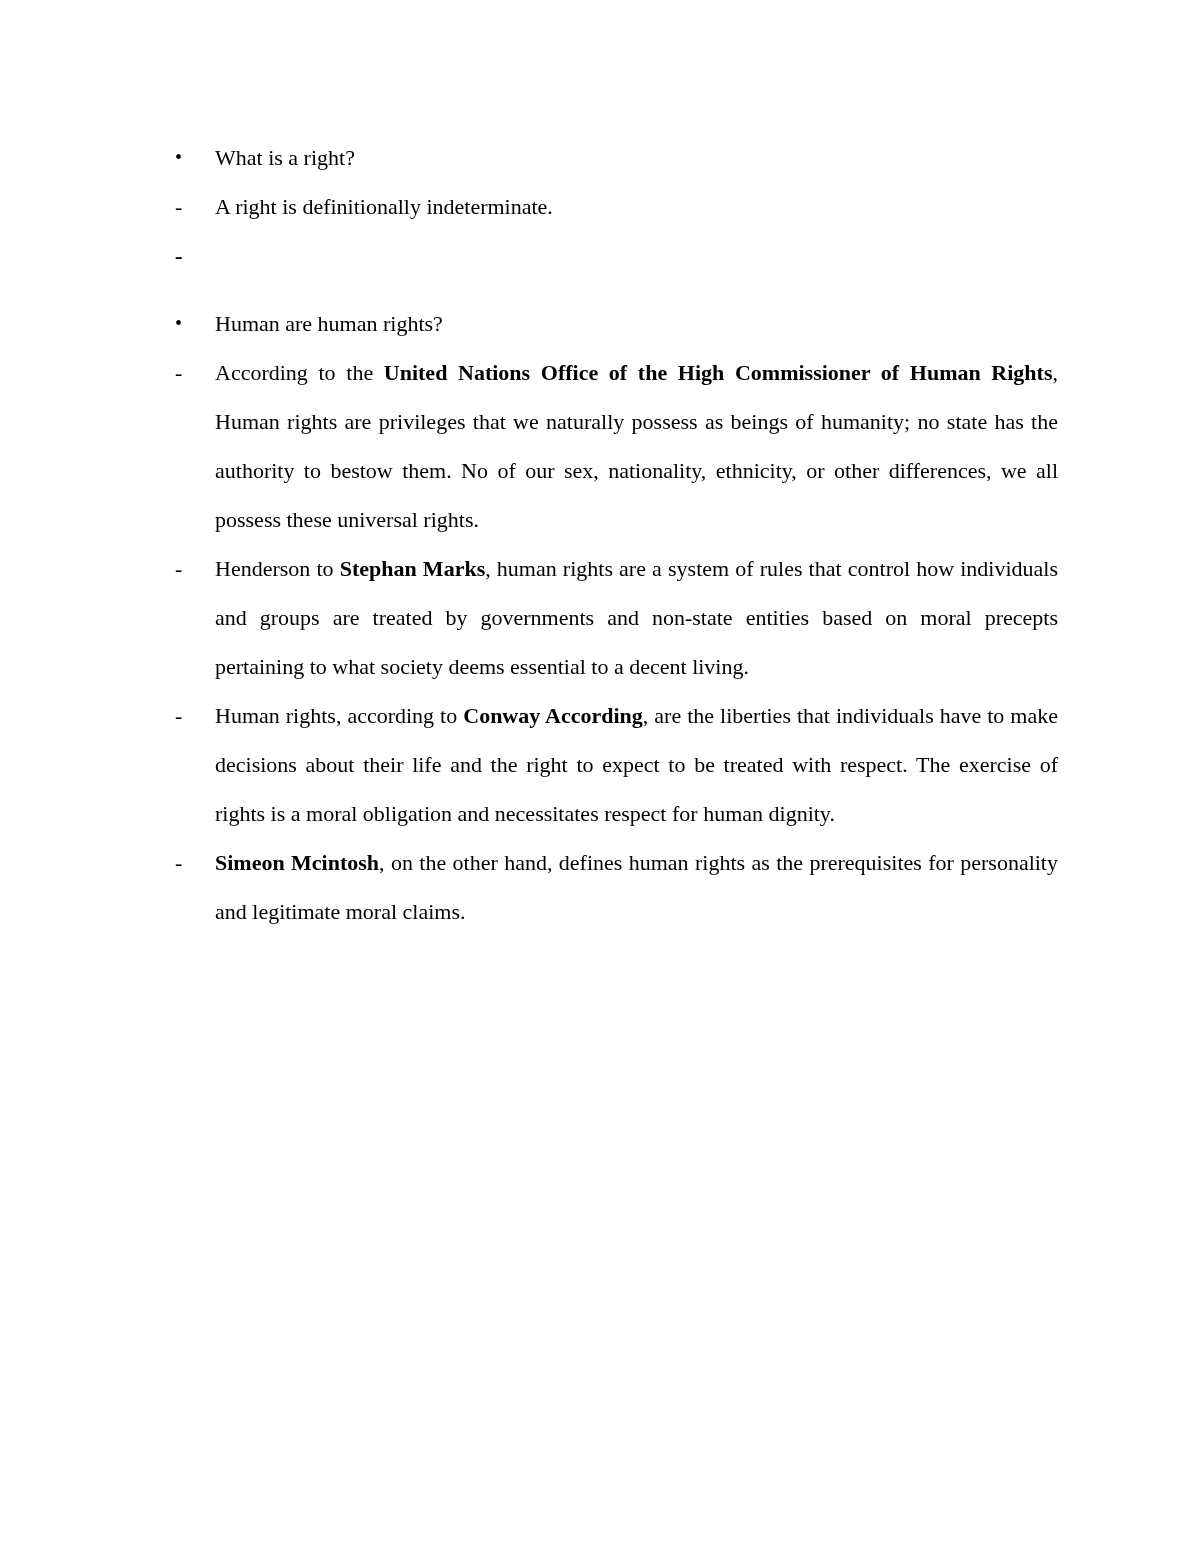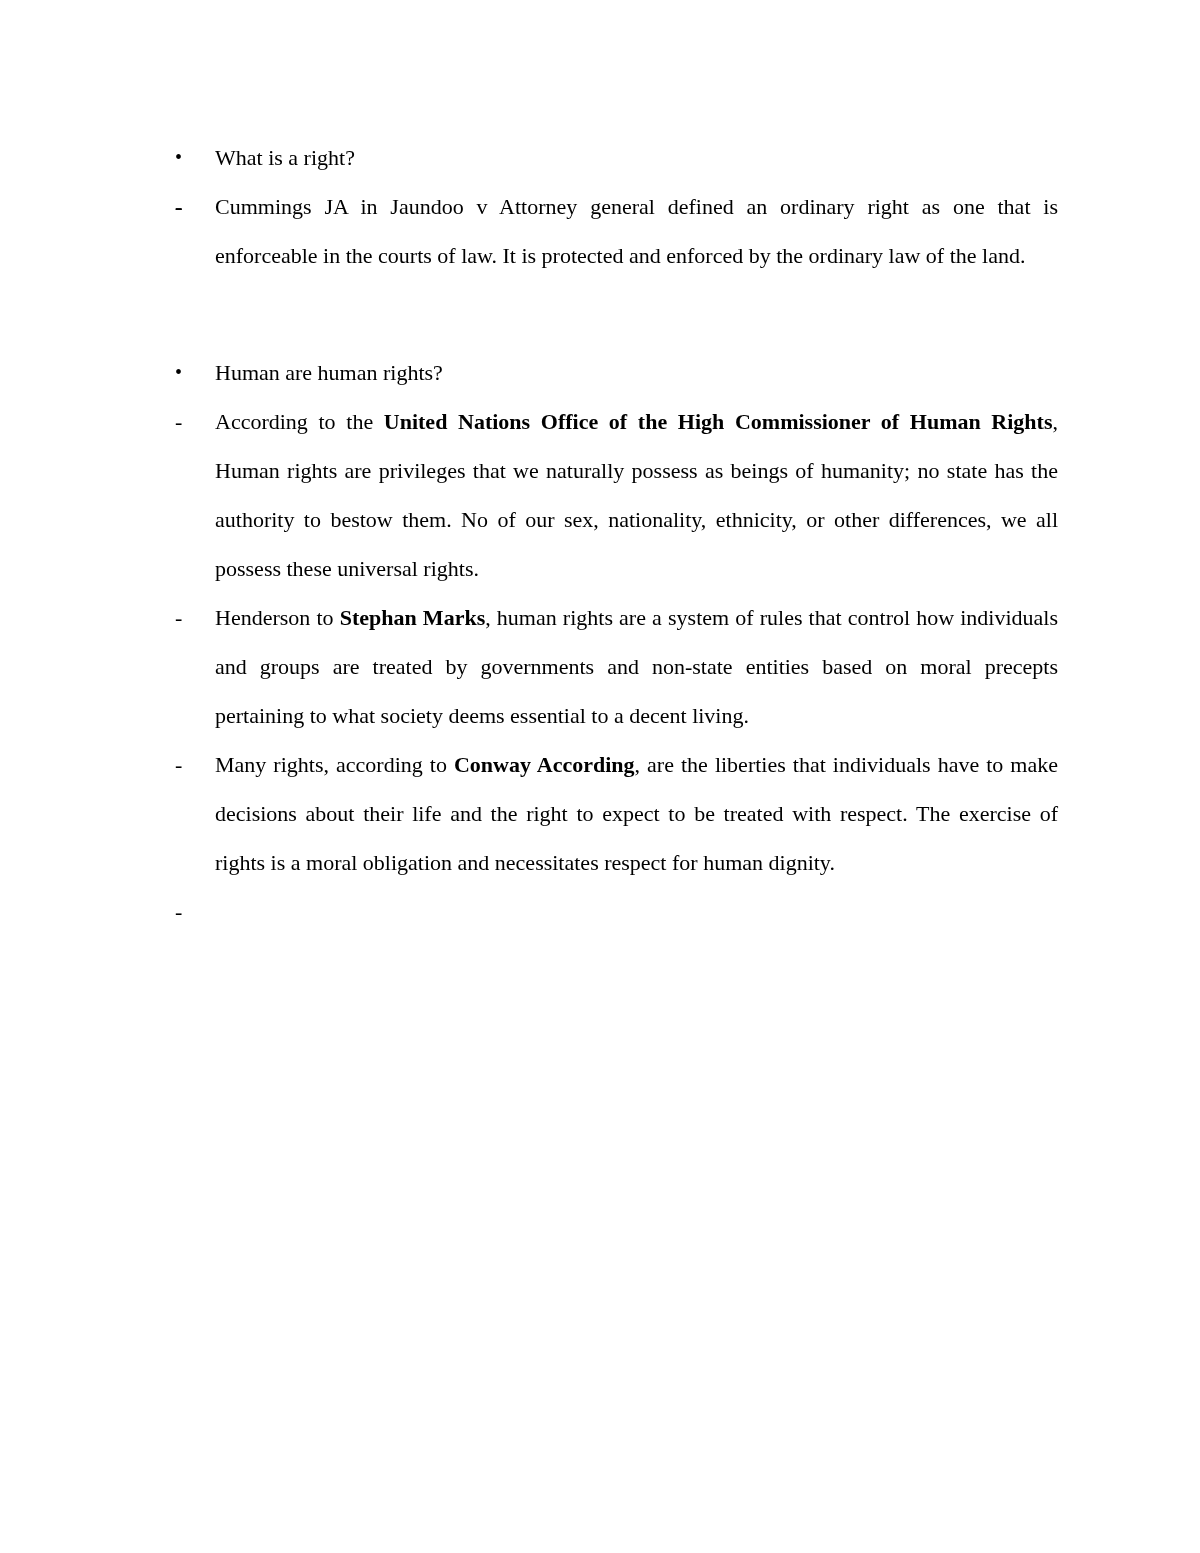--- a/index.html
+++ b/index.html
@@ -34,25 +34,25 @@
   .bullet-glyph { font-size: 20px; }
   .b { font-weight: 700; }
 </style>
 </head>
 <body>
 
 <div class="page">
   <div class="content">
       <div class="section">
         <div class="para heading"><span class="marker bullet-glyph">•</span><span>What is a right?</span></div>
+        <div class="para item"><span class="marker">-</span><span><span>A right is definitionally indeterminate.</span></span></div>
         <div class="para item"><span class="marker">-</span></div>
         <div class="para item"><span class="marker">-</span></div>
-        <div class="para item"><span class="marker">-</span><span><span>Cummings JA in Jaundoo v Attorney general defined an ordinary right as one that is enforceable in the courts of law. It is protected and enforced by the ordinary law of the land.</span></span></div>
       </div>
       <div class="section">
         <div class="para heading"><span class="marker bullet-glyph">•</span><span>Human are human rights?</span></div>
         <div class="para item"><span class="marker">-</span><span><span>According to the </span><span class="b">United Nations Office of the High Commissioner of Human Rights</span><span>, Human rights are privileges that we naturally possess as beings of humanity; no state has the authority to bestow them. No of our sex, nationality, ethnicity, or other differences, we all possess these universal rights.</span></span></div>
         <div class="para item"><span class="marker">-</span><span><span>Henderson to </span><span class="b">Stephan Marks</span><span>, human rights are a system of rules that control how individuals and groups are treated by governments and non-state entities based on moral precepts pertaining to what society deems essential to a decent living.</span></span></div>
-        <div class="para item"><span class="marker">-</span><span><span>Many rights, according to </span><span class="b">Conway According</span><span>, are the liberties that individuals have to make decisions about their life and the right to expect to be treated with respect. The exercise of rights is a moral obligation and necessitates respect for human dignity.</span></span></div>
-        <div class="para item"><span class="marker">-</span></div>
+        <div class="para item"><span class="marker">-</span><span><span>Human rights, according to </span><span class="b">Conway According</span><span>, are the liberties that individuals have to make decisions about their life and the right to expect to be treated with respect. The exercise of rights is a moral obligation and necessitates respect for human dignity.</span></span></div>
+        <div class="para item"><span class="marker">-</span><span><span class="b">Simeon Mcintosh</span><span>, on the other hand, defines human rights as the prerequisites for personality and legitimate moral claims.</span></span></div>
       </div>
     </div>
 </div>
 
 </body></html>

